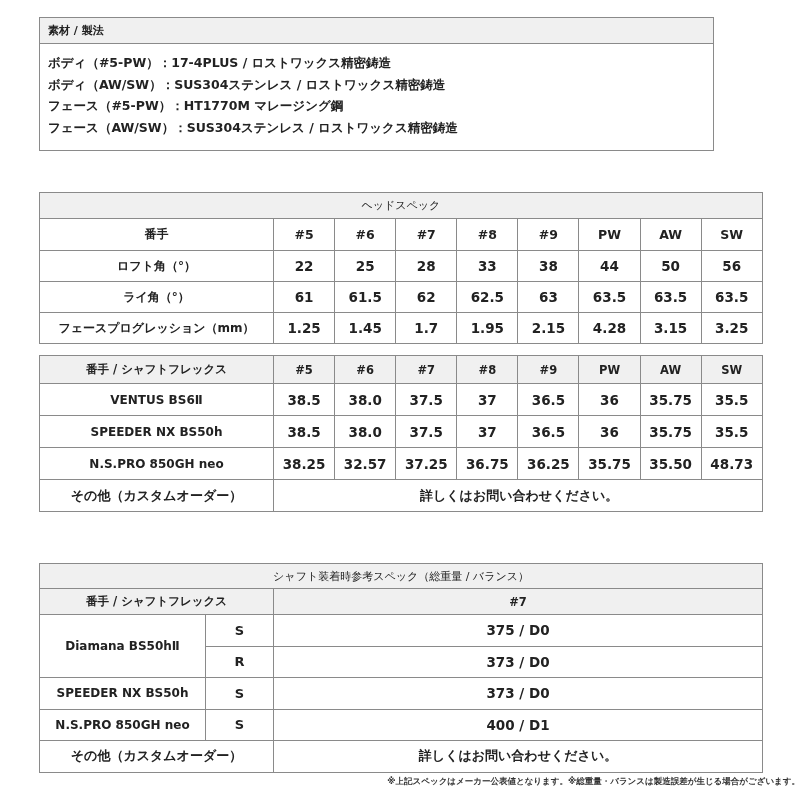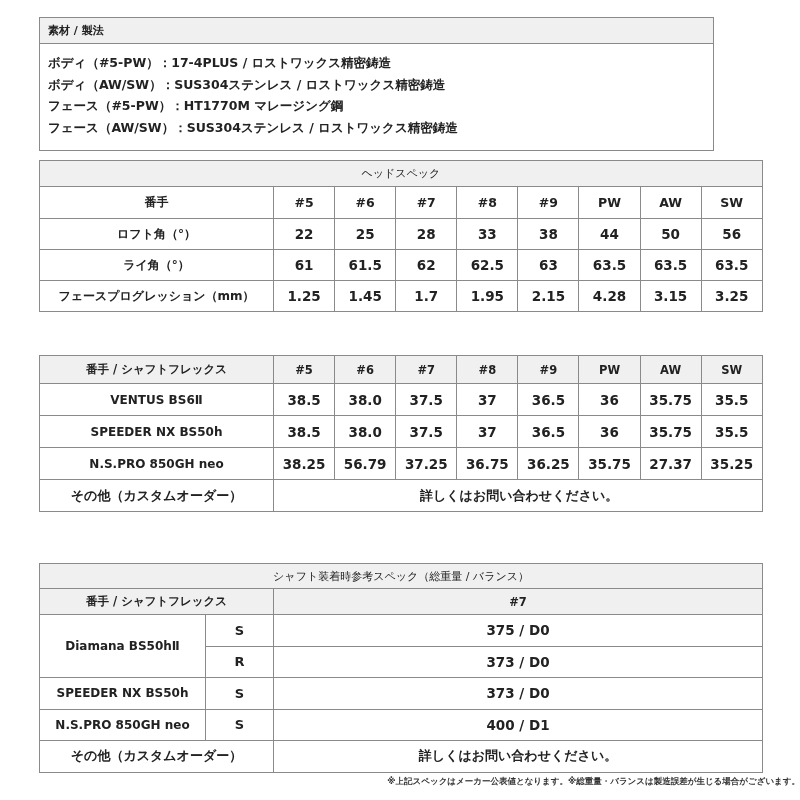--- a/index.html
+++ b/index.html
@@ -31,21 +31,21 @@
     .lbl { font-size: 12px; }
     .val { font-size: 13.5px; }
 
     
     #t1 { top: 17px; }
     #t1 .hdr { height: 25px; text-align: left; padding-left: 8px; font-weight: bold; font-size: 11px; }
     #t1 .body { text-align: left; padding: 8px 24px 8px 8px; font-size: 12.5px; line-height: 21.5px; height: 90px; vertical-align: top; }
     #t1 .body div { white-space: nowrap; }
 
     
-    #t2 { top: 160px; border-radius: 10px; }
+    #t2 { top: 192px; border-radius: 10px; }
     #t2 .hdr { height: 25px; }
     #t2 tr.r td { height: 30px; }
     #t2 tr.sub td { height: 31px; }
 
     
     #t3 { top: 355px; }
     #t3 .hdr { height: 24px; }
     #t3 tr.sub td { height: 27px; }
     #t3 tr.r td { height: 31px; }
     #t3 .note { font-size: 13px; text-align: left; padding-left: 146px; }
@@ -178,27 +178,27 @@
       <td class="val">37.5</td>
       <td class="val">37</td>
       <td class="val">36.5</td>
       <td class="val">36</td>
       <td class="val">35.75</td>
       <td class="val">35.5</td>
     </tr>
     <tr class="r">
       <td class="lbl">N.S.PRO 850GH neo</td>
       <td class="val">38.25</td>
-      <td class="val">56.79</td>
+      <td class="val">32.57</td>
       <td class="val">37.25</td>
       <td class="val">36.75</td>
       <td class="val">36.25</td>
       <td class="val">35.75</td>
-      <td class="val">27.37</td>
-      <td class="val">35.25</td>
+      <td class="val">35.50</td>
+      <td class="val">48.73</td>
     </tr>
     <tr class="r">
       <td class="lbl" style="font-size:13px">その他（カスタムオーダー）</td>
       <td class="note" colspan="8">詳しくはお問い合わせください。</td>
     </tr>
   </tbody>
     </table>
 
   <table id="t4">
     <colgroup>

